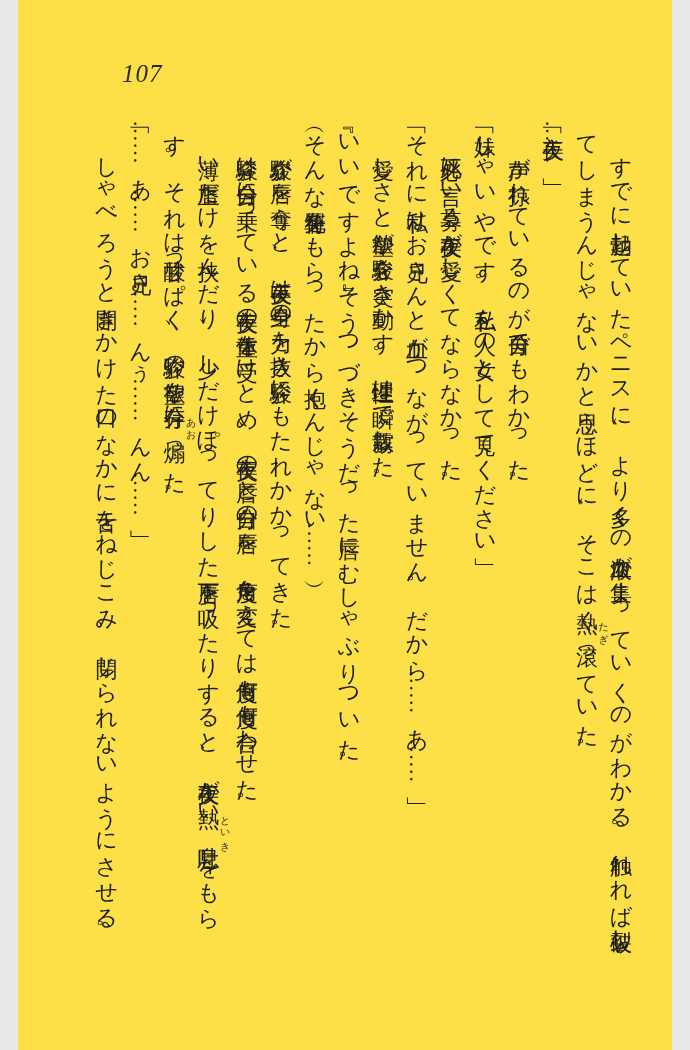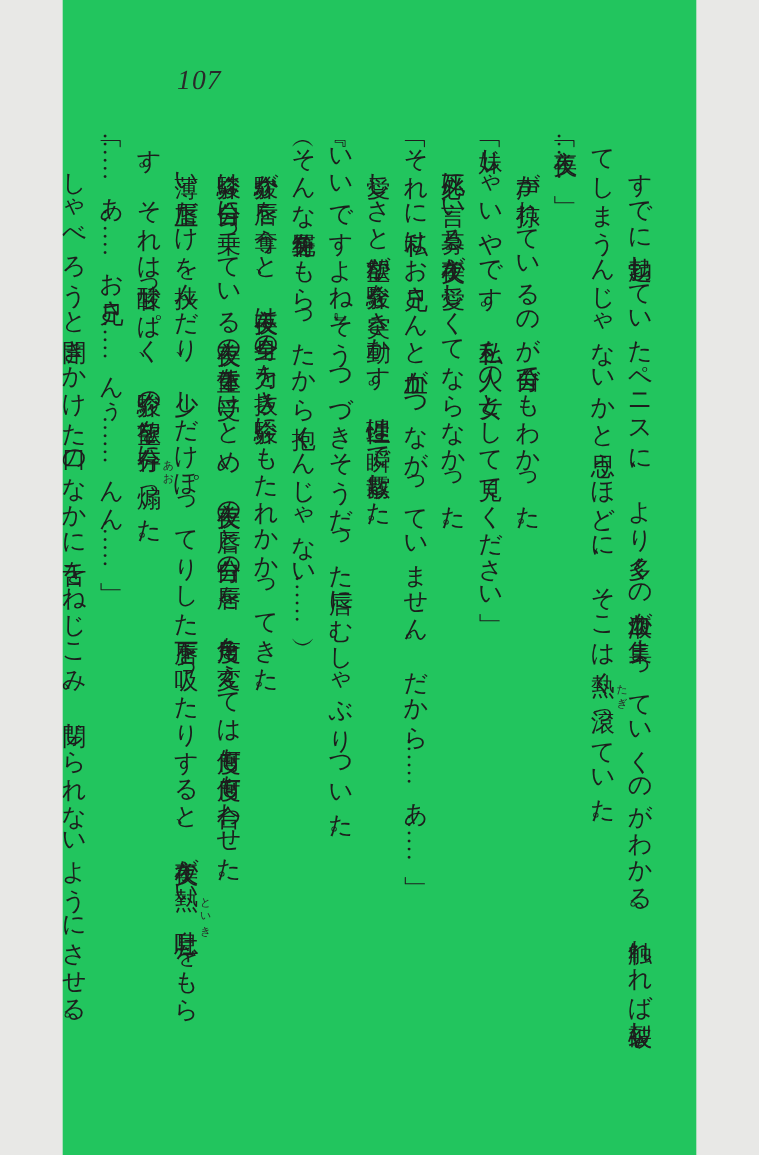--- a/index.html
+++ b/index.html
@@ -2,24 +2,24 @@
 <html lang="ja"><head>
 <meta charset="utf-8">
 <style>
   html, body {
     margin: 0;
     padding: 0;
     background: #e8e8e6;
   }
   .page {
     position: relative;
-    width: 576px;
+    width: 654px;
     height: 1050px;
     margin: 0 auto;
-    background: #22c55e;
+    background: #fde047;
     overflow: hidden;
     font-family: "Liberation Serif", "DejaVu Serif", serif;
     color: #1d1d1d;
   }
   .page-number {
     position: absolute;
     top: 60px;
     left: 104px;
     font-size: 25px;
     font-style: italic;

